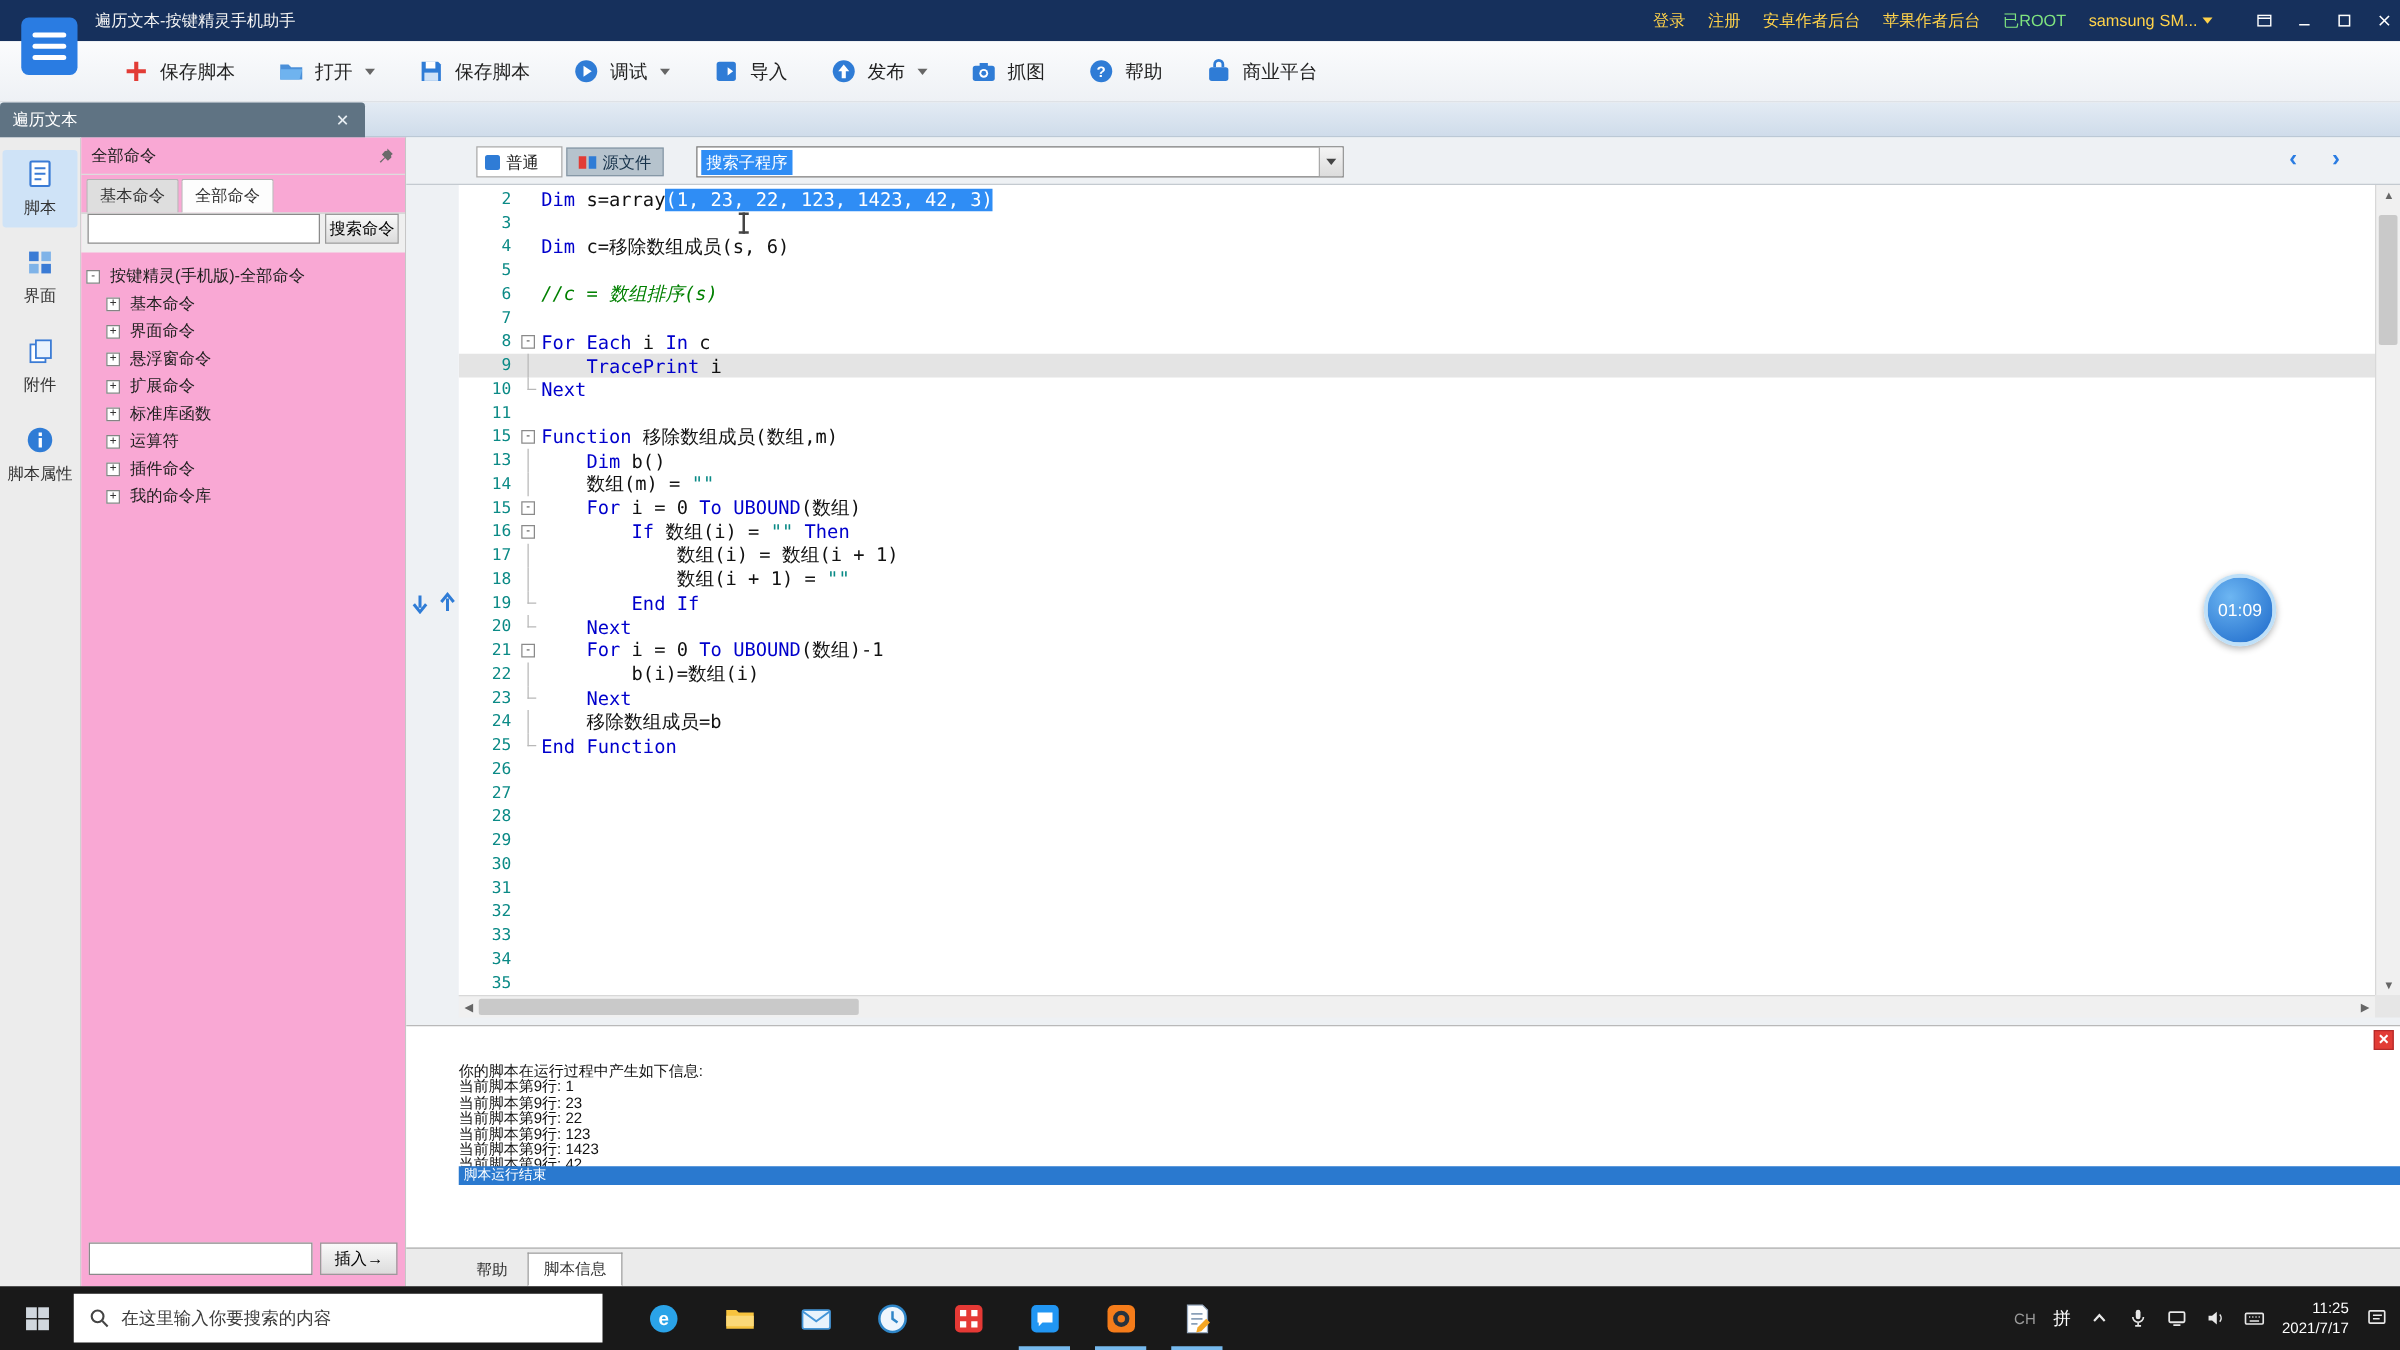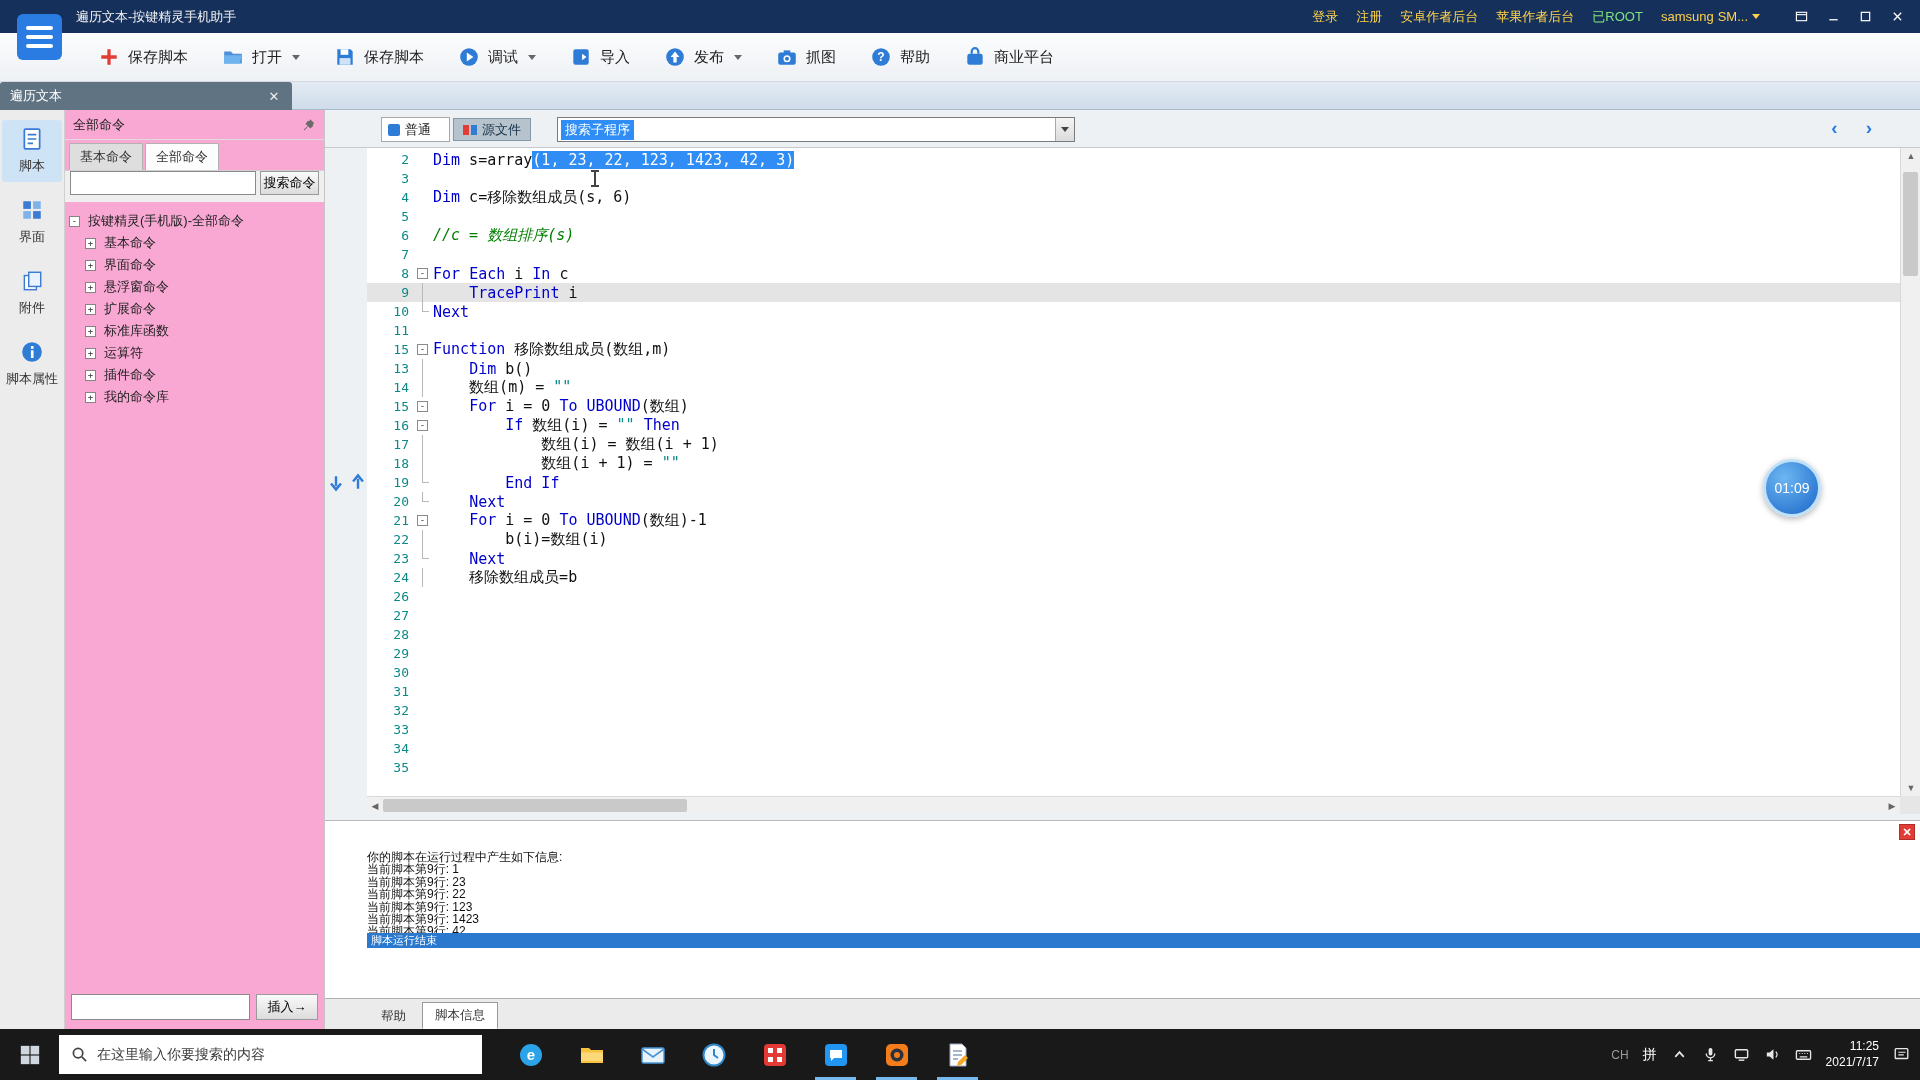--- a/index.html
+++ b/index.html
@@ -1,21 +1,21 @@
 <!DOCTYPE html>
 <html><head>
 <meta charset="utf-8">
 <style>
   * { margin:0; padding:0; box-sizing:border-box; }
   html,body { width:1920px; height:1080px; overflow:hidden; font-family:"Liberation Sans",sans-serif; background:#fff; position:relative; }
 
   
   .titlebar { position:absolute; top:0; left:0; width:1920px; height:33px; background:#16305c; color:#fff; display:flex; align-items:center; }
   .titlebar .title { margin-left:76px; font-size:13px; color:#f2f2f2; }
-  .tb-right { margin-left:auto; display:flex; align-items:center; gap:18px; padding-right:10px; font-size:13px; }
+  .tb-right { margin-left:auto; display:flex; align-items:center; gap:18px; font-size:13px; }
   .tb-link { color:#ffd24a; cursor:pointer; }
   .tb-root { color:#7fe37f; }
   .tb-dev  { color:#ffd24a; display:flex; align-items:center; gap:4px; }
   .caret-dn { width:0; height:0; border-left:4px solid transparent; border-right:4px solid transparent; border-top:5px solid #ffd24a; display:inline-block; }
   .winbtns { display:flex; gap:6px; margin-left:10px; }
   .winbtn { width:26px; height:22px; display:flex; align-items:center; justify-content:center; }
   .winbtn svg { width:13px; height:13px; }
 
   
   .hamburger { position:absolute; left:17px; top:14px; width:45px; height:46px; background:#2a7ce2; border-radius:6px; z-index:20; display:flex; flex-direction:column; justify-content:center; gap:5px; padding:0 9px; }
@@ -639,20 +639,27 @@
         <span class="cde"><span class="id">    </span><span class="kw">Next</span></span>
       </div>
       <div class="crow">
         <span class="ln">24</span>
         <span class="fld">
           <span class="fline"></span>
         </span>
         <span class="cde"><span class="id">    移除数组成员=b</span></span>
       </div>
       <div class="crow">
+        <span class="ln">25</span>
+        <span class="fld">
+          <span class="fend"></span>
+        </span>
+        <span class="cde"><span class="kw">End Function</span></span>
+      </div>
+      <div class="crow">
         <span class="ln">26</span>
         <span class="fld"></span>
         <span class="cde"></span>
       </div>
       <div class="crow">
         <span class="ln">27</span>
         <span class="fld"></span>
         <span class="cde"></span>
       </div>
       <div class="crow">

